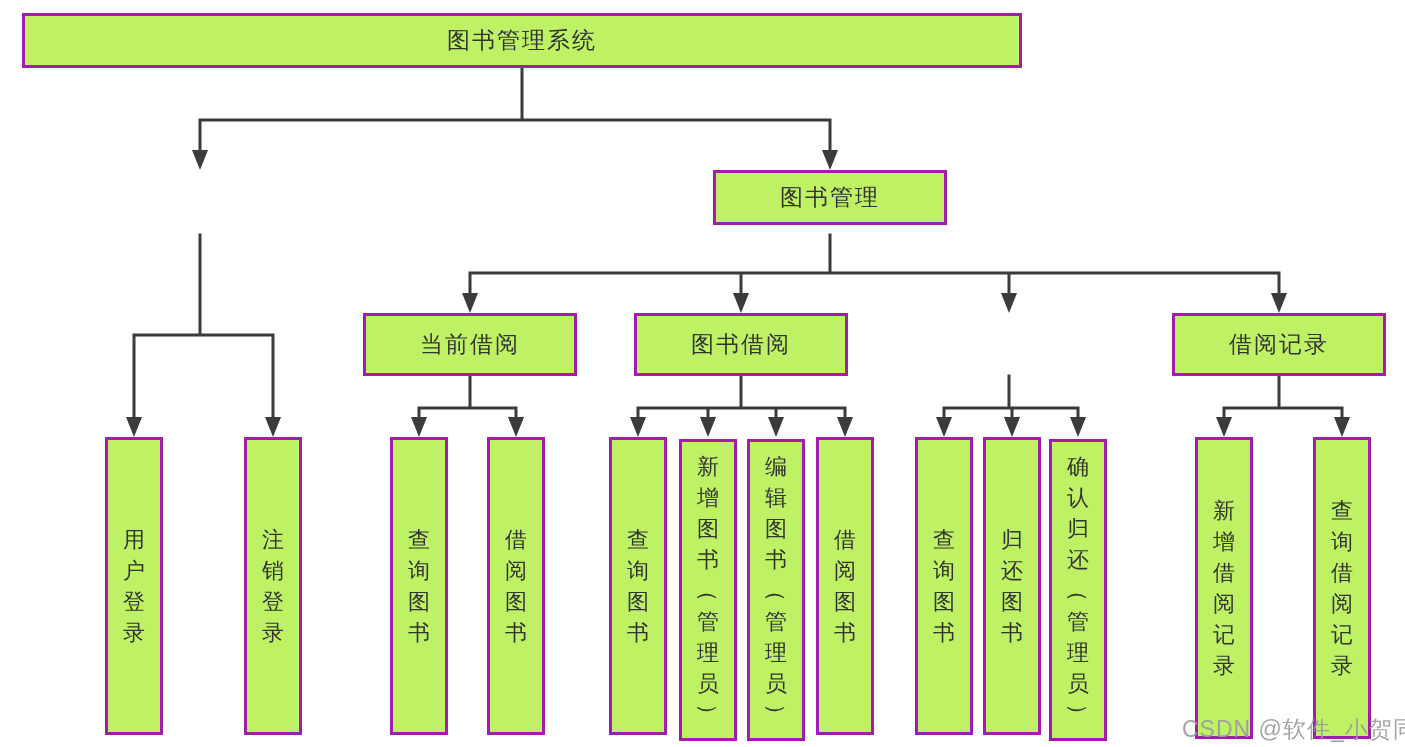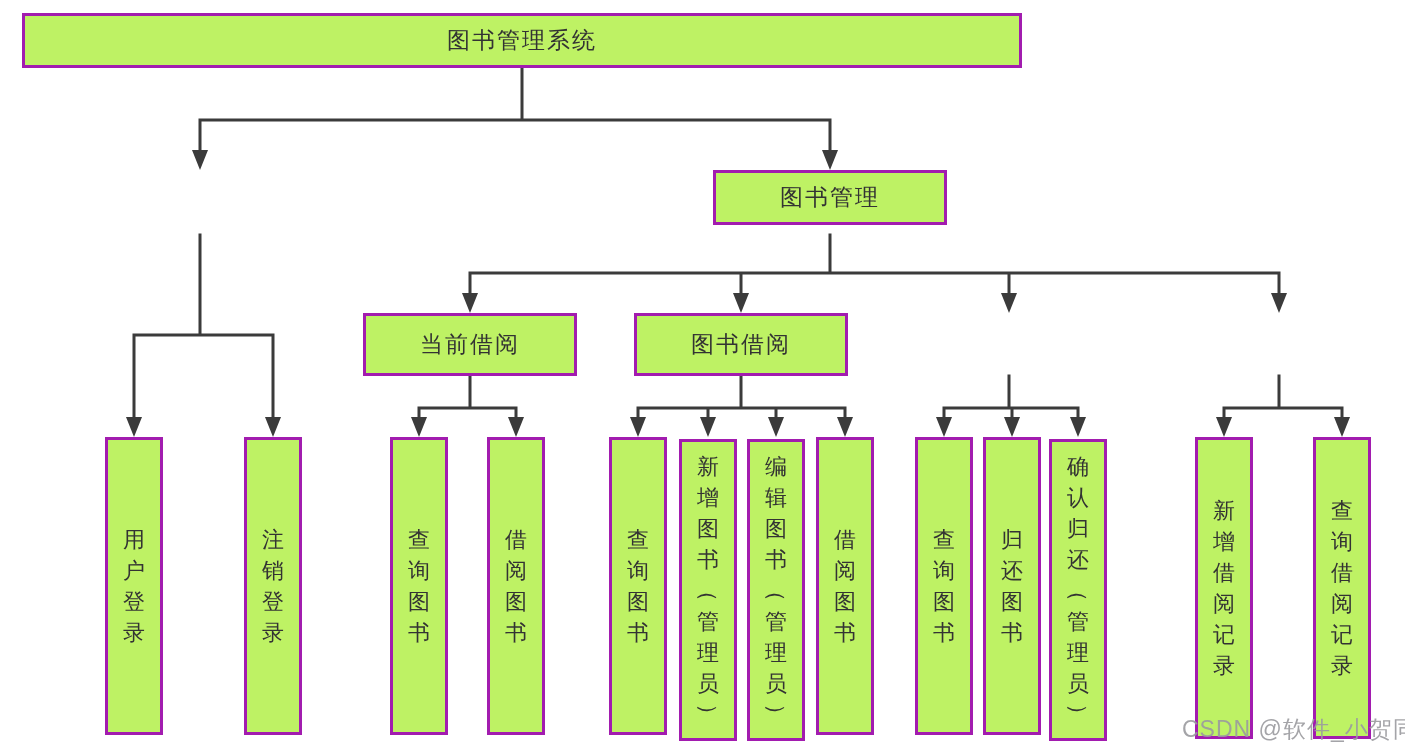--- a/index.html
+++ b/index.html
@@ -73,20 +73,23 @@
   <div class="node h" style="left:713px;top:170px;width:234px;height:55px">
     <span>图书管理</span>
   </div>
 
   <div class="node h" style="left:363px;top:313px;width:214px;height:63px">
     <span>当前借阅</span>
   </div>
   <div class="node h" style="left:634px;top:313px;width:214px;height:63px">
     <span>图书借阅</span>
   </div>
+  <div class="node h" style="left:1172px;top:313px;width:214px;height:63px">
+    <span>借阅记录</span>
+  </div>
 
   <div class="node v" style="left:105px;top:437px">
     <div class="vtext">
         <span>用</span>
         <span>户</span>
         <span>登</span>
         <span>录</span>
       </div>
   </div>
   <div class="node v" style="left:244px;top:437px">

